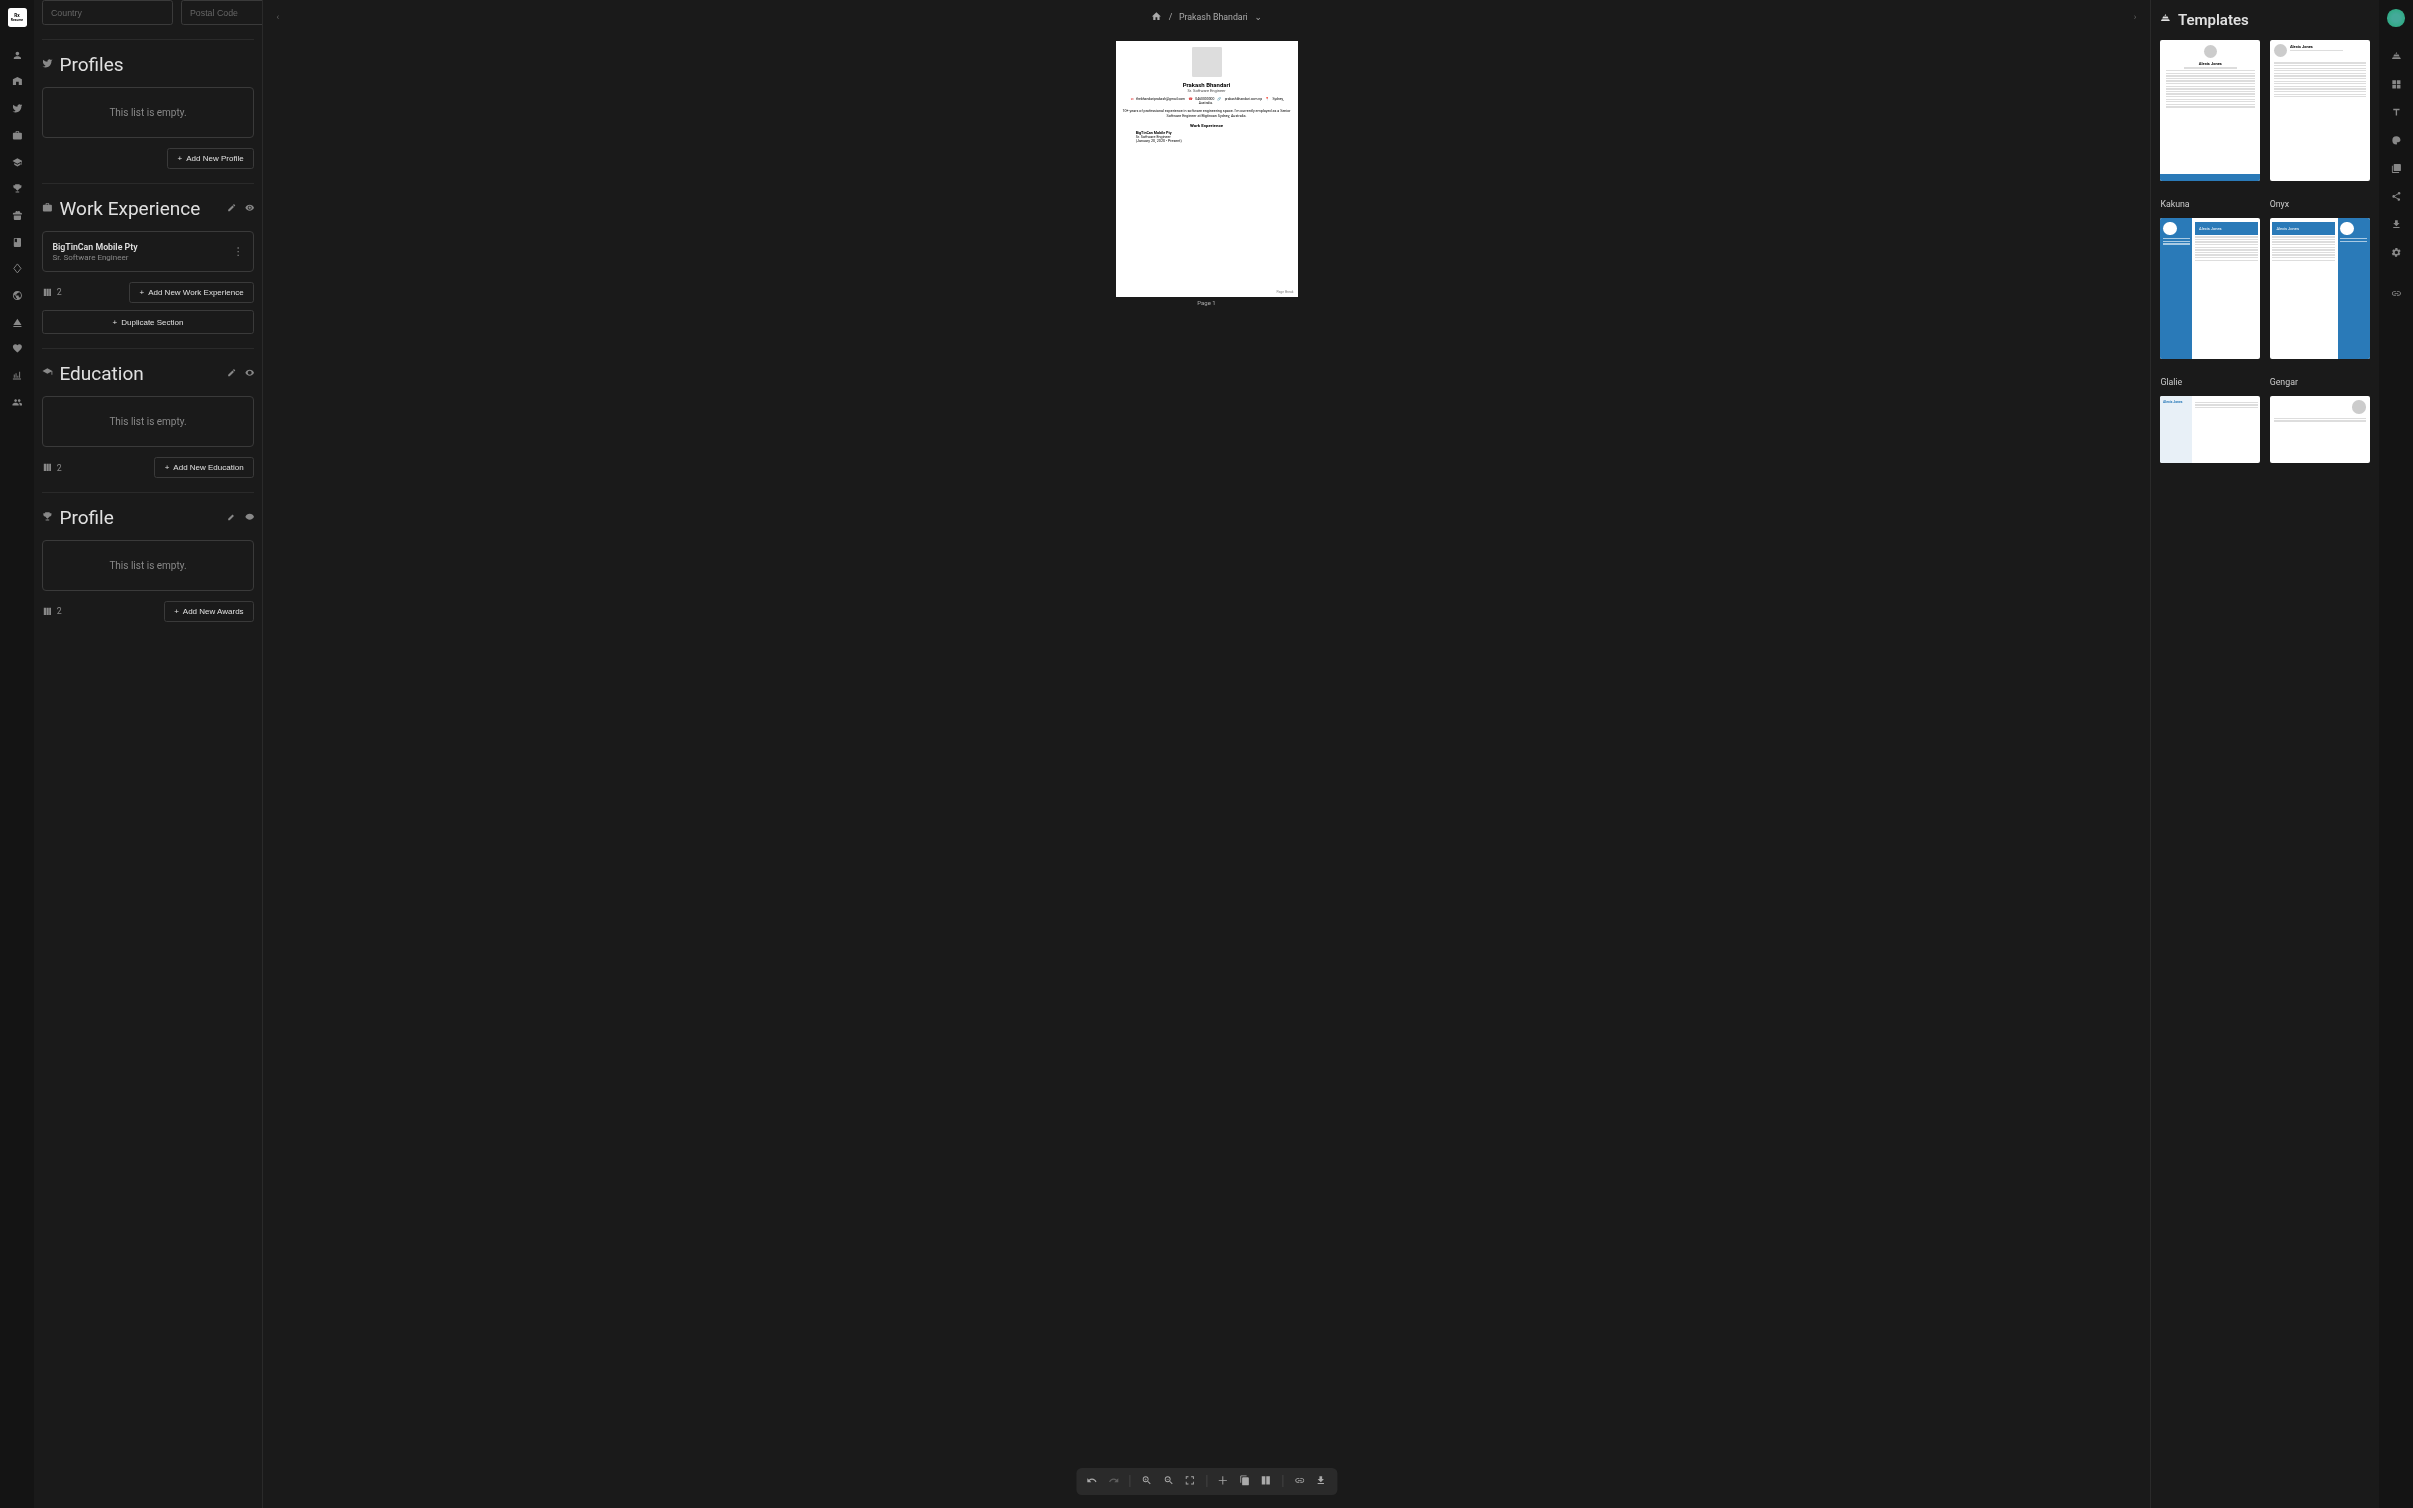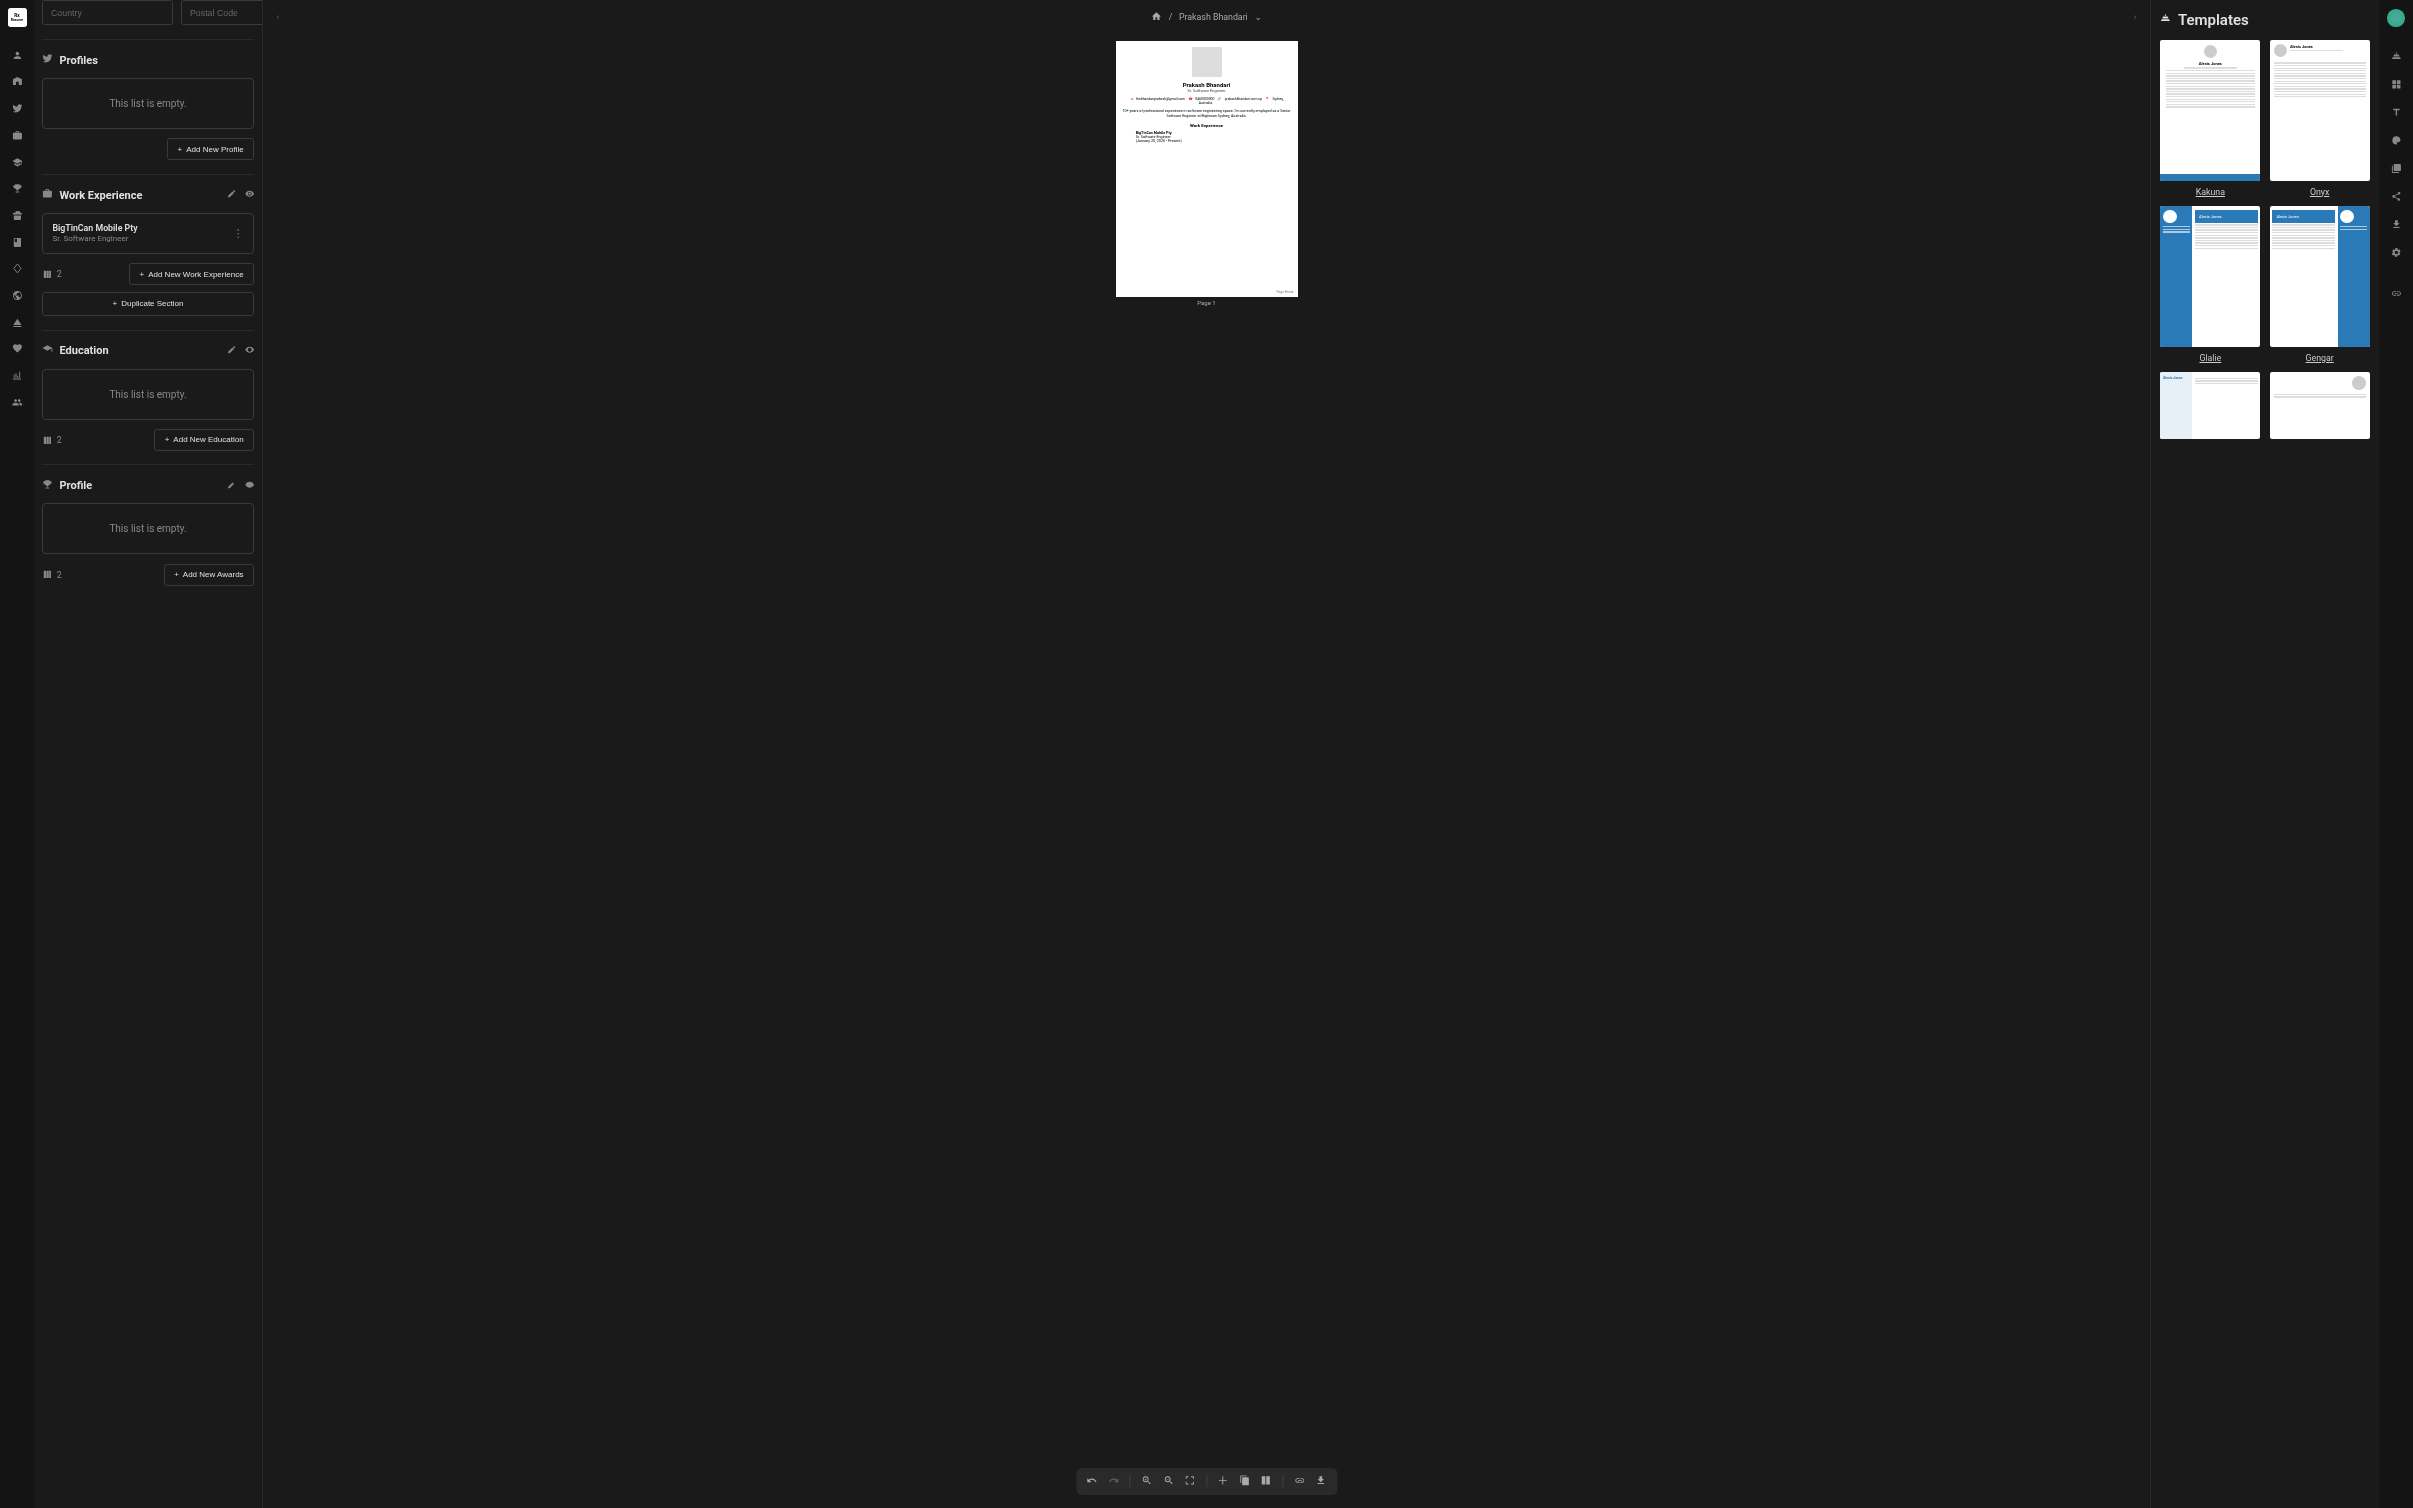--- a/index.html
+++ b/index.html
@@ -14,21 +14,21 @@
 
 .left-panel { width: 229px; background: #1a1a1a; overflow-y: auto; padding: 0 8px 13.5px 8px; border-right: 0.7px solid #2a2a2a; }
 .form-row { display: flex; gap: 8px; margin-bottom: 8px; }
 .form-input { flex: 1; background: transparent; border: 0.7px solid #3a3a3a; border-radius: 2.7px; padding: 6.7px 8px; color: #e0e0e0; font-size: 8.8px; }
 .form-input::placeholder { color: #666; }
 
 .section-divider { border: none; border-top: 0.7px solid #2a2a2a; margin: 13.5px 0; }
 
 .section-header { display: flex; align-items: center; gap: 6.7px; margin-bottom: 10.8px; }
 .section-icon { color: #888; font-size: 10.8px; }
-.section-title { font-size: 11px; font-weight: 700; flex: 1; }
+.section-title { font-size: 19px; font-weight: 400; flex: 1; }
 .section-actions { display: flex; gap: 8px; color: #888; }
 .section-action { cursor: pointer; }
 
 .empty-box { border: 0.7px solid #3a3a3a; border-radius: 4px; padding: 19px; text-align: center; color: #888; font-size: 10px; margin-bottom: 9.4px; }
 
 .item-card { border: 0.7px solid #3a3a3a; border-radius: 4px; padding: 9.4px; display: flex; align-items: center; justify-content: space-between; margin-bottom: 9.4px; }
 .item-title { font-size: 8.8px; font-weight: 600; }
 .item-subtitle { font-size: 8px; color: #888; margin-top: 1.3px; }
 .item-menu { color: #888; cursor: pointer; font-size: 10.8px; }
 
@@ -61,21 +61,21 @@
 .tb-icon { color: #aaa; cursor: pointer; font-size: 9.4px; }
 .tb-sep { width: 0.7px; height: 12px; background: #444; }
 
 
 .right-panel { width: 229px; background: #1a1a1a; border-left: 0.7px solid #2a2a2a; padding: 10.8px 9.4px; overflow-y: auto; }
 .right-header { display: flex; align-items: center; gap: 6.7px; margin-bottom: 10.8px; }
 .right-title { font-size: 15px; font-weight: 600; }
 .templates-grid { display: grid; grid-template-columns: 1fr 1fr; gap: 9.4px; }
 .template-card { cursor: pointer; }
 .template-thumb { width: 100%; height: 141px; background: #fff; border-radius: 2px; overflow: hidden; position: relative; }
-.template-name { text-align: center; font-size: 8.8px; margin-top: 6px; color: #ccc; text-decoration: underline; }
+.template-name { text-align: left; font-size: 8.8px; margin-top: 18px; color: #ccc; }
 
 
 .t-center { display: flex; flex-direction: column; align-items: center; padding: 5.4px; }
 .t-avatar { width: 13.5px; height: 13.5px; border-radius: 50%; background: #ccc; margin-bottom: 2.7px; }
 .t-lines { width: 100%; }
 .t-line { height: 1.3px; background: #ddd; margin: 1.3px 0; }
 .t-line.short { width: 60%; margin-left: auto; margin-right: auto; }
 .t-blue-bar { height: 6.7px; background: #2a7ab8; width: 100%; position: absolute; bottom: 0; }
 .t-split { display: flex; height: 100%; }
 .t-side { width: 32%; background: #2a7ab8; padding: 4px 2.7px; }

